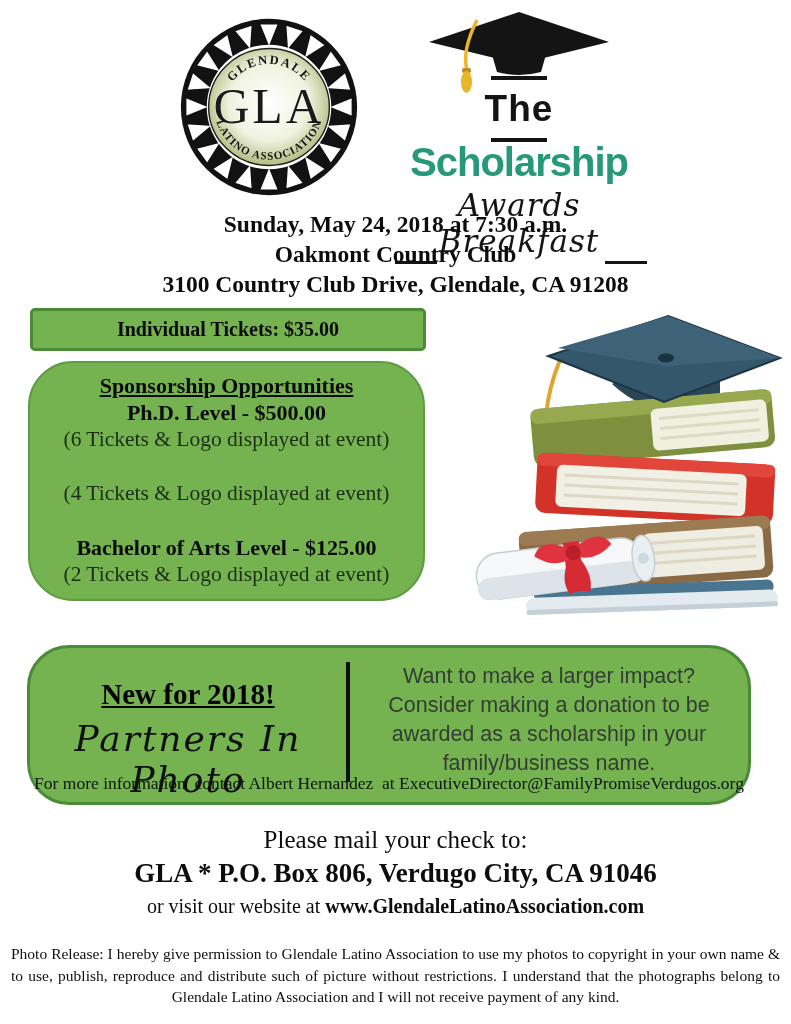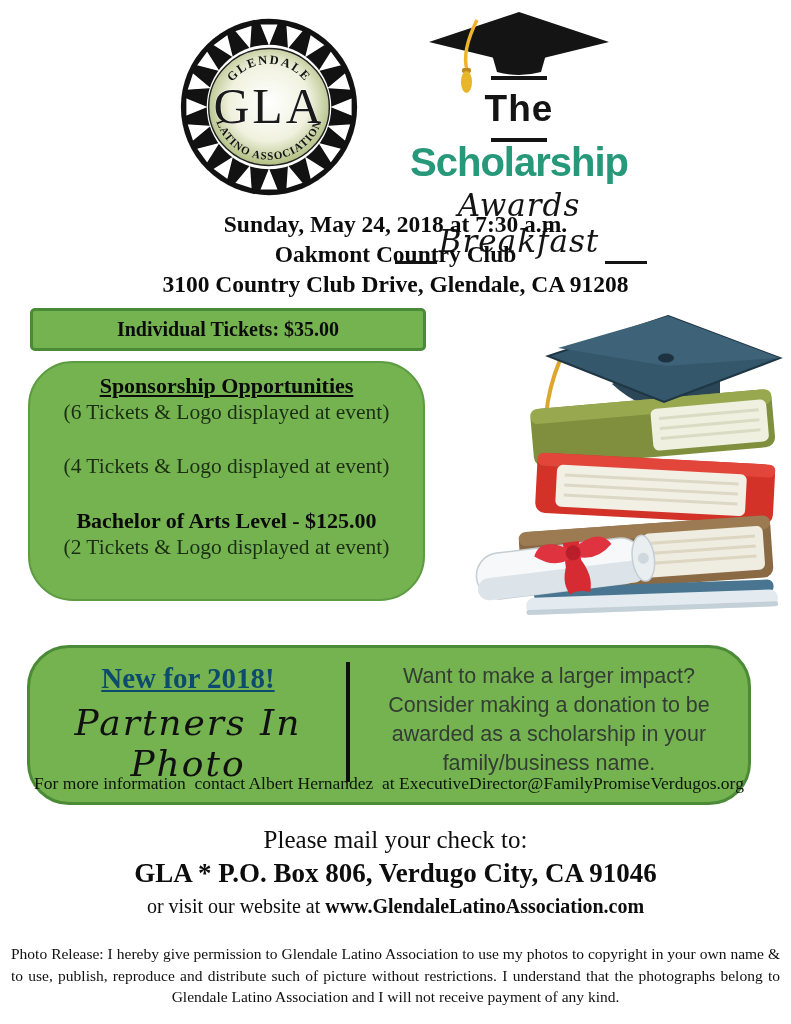--- a/index.html
+++ b/index.html
@@ -30,21 +30,21 @@
   .sponsor-box .lvl{font-weight:bold;color:#0b0b0b;font-size:22px;}
   .sponsor-box .spacer{height:27px;}
 
   
   .books-svg{position:absolute;left:462px;top:296px;width:328px;height:334px;}
 
   
   .partners-box{position:absolute;left:27px;top:645px;width:724px;height:160px;background:#74b350;border:3px solid #4b8b37;border-radius:42px;box-sizing:border-box;}
   .p-grid{display:flex;height:120px;margin-top:14px;}
   .p-left{width:320px;text-align:center;border-right:4px solid #101010;box-sizing:border-box;}
-  .p-new{font-size:29px;font-weight:bold;text-decoration:underline;margin-top:0;color:#0c4a6e;}
+  .p-new{font-size:29px;font-weight:bold;text-decoration:underline;margin-top:16px;color:#000000;}
   .p-script{font-family:"DejaVu Serif",serif;font-style:italic;font-size:36px;margin-top:7px;color:#101010;letter-spacing:2px;}
   .p-right{flex:1;text-align:center;font-family:"Liberation Sans","DejaVu Sans",sans-serif;font-size:21.5px;line-height:29px;color:#333d33;padding:0 14px;}
   .p-contact{position:absolute;left:0;right:0;bottom:8px;text-align:center;font-size:17.5px;color:#0c140c;white-space:pre-wrap;}
 
   
   .mail{position:absolute;top:824px;left:0;width:100%;text-align:center;color:#0d0d0d;}
   .mail .m1{font-size:25px;line-height:32px;}
   .mail .m2{font-size:27px;font-weight:bold;line-height:34px;}
   .mail .m3{font-size:20px;line-height:32px;}
   .mail .m3 .bold{font-weight:bold;}
@@ -129,20 +129,21 @@
     <div>Oakmont Country Club</div>
     <div>3100 Country Club Drive, Glendale, CA 91208</div>
   </div>
 
   <div class="tickets-bar">
     <span>Individual Tickets: $35.00</span>
   </div>
 
   <div class="sponsor-box">
     <div class="head">Sponsorship Opportunities</div>
+    <div class="lvl">Ph.D. Level - $500.00</div>
     <div>(6 Tickets &amp; Logo displayed at event)</div>
     <div class="spacer"></div>
     <div>(4 Tickets &amp; Logo displayed at event)</div>
     <div class="spacer"></div>
     <div class="lvl">Bachelor of Arts Level - $125.00</div>
     <div>(2 Tickets &amp; Logo displayed at event)</div>
   </div>
 
   <svg class="books-svg" viewBox="0 0 328 334" aria-hidden="true">
 

